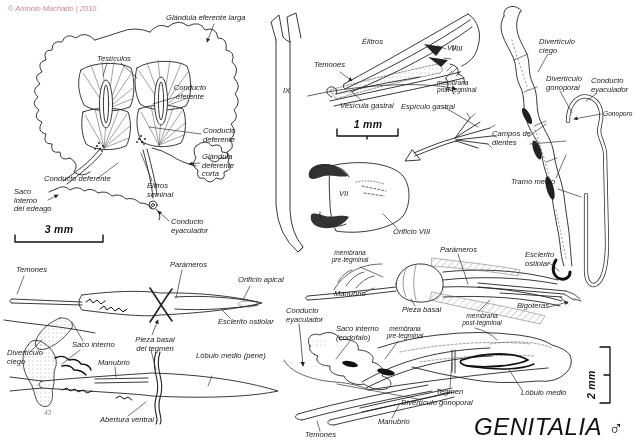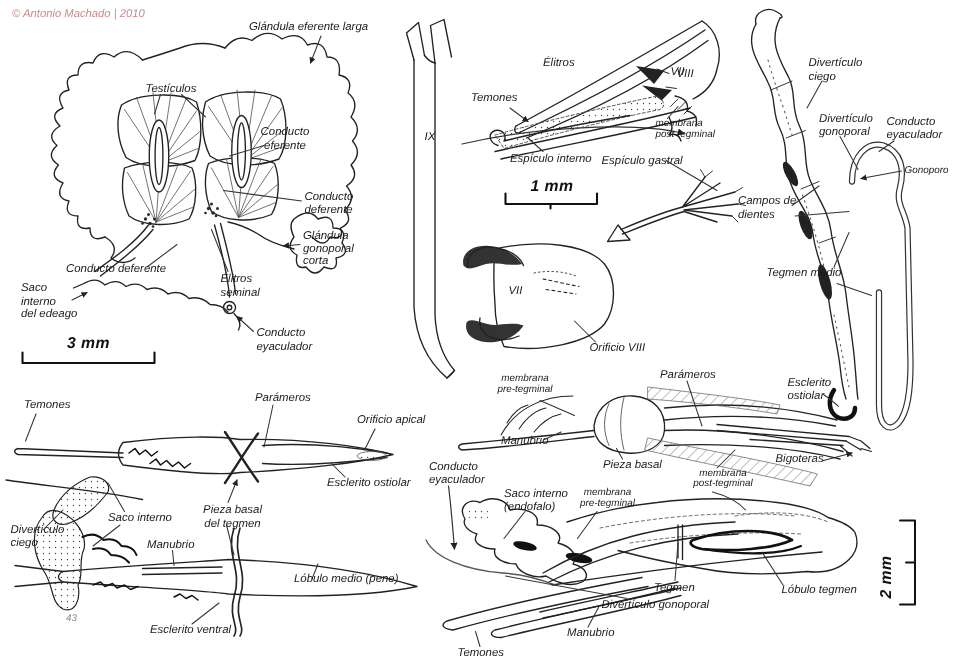--- a/index.html
+++ b/index.html
@@ -283,90 +283,91 @@
 
   <div class="copy">© Antonio Machado | 2010</div>
 
   <div class="lbl" style="left:166px;top:14px">Glándula eferente larga</div>
   <div class="lbl" style="left:97px;top:55px">Testículos</div>
   <div class="lbl c" style="left:172px;top:84px;width:36px">Conducto
 eferente</div>
   <div class="lbl" style="left:203px;top:127px">Conducto
 deferente</div>
   <div class="lbl" style="left:202px;top:153px">Glándula
-gonoporal
+deferente
 corta</div>
   <div class="lbl" style="left:44px;top:175px">Conducto deferente</div>
   <div class="lbl" style="left:147px;top:182px">Élitros
 seminal</div>
   <div class="lbl" style="left:14px;top:188px">Saco
 interno
 del edeago</div>
   <div class="lbl" style="left:171px;top:218px">Conducto
 eyaculador</div>
   <div class="lbl scale c" style="left:38px;top:224px;width:42px">3 mm</div>
 
   <div class="lbl" style="left:283px;top:87px">IX</div>
   <div class="lbl" style="left:362px;top:38px">Élitros</div>
   <div class="lbl" style="left:314px;top:61px">Temones</div>
   <div class="lbl" style="left:447px;top:44px">VII</div>
   <div class="lbl" style="left:451px;top:45px">VIII</div>
   <div class="lbl sm" style="left:437px;top:79px">membrana
 post-tegminal</div>
-  <div class="lbl" style="left:340px;top:102px">Espículo interno</div>
+  <div class="lbl" style="left:340px;top:102px">Vesícula gastral</div>
   <div class="lbl" style="left:401px;top:103px">Espículo gastral</div>
   <div class="lbl scale c" style="left:346px;top:119px;width:44px">1 mm</div>
 
   <div class="lbl" style="left:339px;top:190px">VII</div>
   <div class="lbl" style="left:393px;top:228px">Orificio VIII</div>
 
   <div class="lbl" style="left:539px;top:38px">Divertículo
 ciego</div>
   <div class="lbl" style="left:546px;top:75px">Divertículo
 gonoporal</div>
   <div class="lbl" style="left:591px;top:77px">Conducto
 eyaculador</div>
   <div class="lbl sm" style="left:603px;top:110px">Gonoporo</div>
   <div class="lbl" style="left:492px;top:130px">Campos de
 dientes</div>
-  <div class="lbl" style="left:511px;top:178px">Tegmen medio</div>
+  <div class="lbl" style="left:511px;top:178px">Tramo medio</div>
   <div class="lbl" style="left:525px;top:251px">Esclerito
 ostiolar</div>
   <div class="lbl" style="left:517px;top:302px">Bigoteras</div>
 
   <div class="lbl" style="left:16px;top:266px">Temones</div>
   <div class="lbl" style="left:170px;top:261px">Parámeros</div>
   <div class="lbl" style="left:238px;top:276px">Orificio apical</div>
   <div class="lbl" style="left:218px;top:318px">Esclerito ostiolar</div>
   <div class="lbl" style="left:72px;top:341px">Saco interno</div>
   <div class="lbl c" style="left:135px;top:336px;width:40px">Pieza basal
 del tegmen</div>
   <div class="lbl" style="left:7px;top:349px">Divertículo
 ciego</div>
   <div class="lbl" style="left:98px;top:359px">Manubrio</div>
-  <div class="lbl" style="left:196px;top:382px">Lóbulo medio (pene)</div>
-  <div class="lbl" style="left:100px;top:416px">Esclerito ventral</div>
+  <div class="lbl" style="left:196px;top:352px">Lóbulo medio (pene)</div>
+  <div class="lbl" style="left:100px;top:416px">Abertura ventral</div>
 
   <div class="lbl sm c" style="left:328px;top:249px;width:44px">membrana
 pre-tegminal</div>
   <div class="lbl" style="left:440px;top:246px">Parámeros</div>
   <div class="lbl" style="left:334px;top:290px">Manubrio</div>
   <div class="lbl" style="left:402px;top:306px">Pieza basal</div>
   <div class="lbl sm c" style="left:458px;top:312px;width:48px">membrana
 post-tegminal</div>
 
   <div class="lbl" style="left:286px;top:307px">Conducto
 eyaculador</div>
   <div class="lbl" style="left:336px;top:325px">Saco interno
 (endofalo)</div>
   <div class="lbl sm c" style="left:383px;top:325px;width:44px">membrana
 pre-tegminal</div>
   <div class="lbl" style="left:436px;top:388px">Tegmen</div>
   <div class="lbl" style="left:401px;top:399px">Divertículo gonoporal</div>
   <div class="lbl" style="left:378px;top:418px">Manubrio</div>
   <div class="lbl" style="left:305px;top:431px">Temones</div>
-  <div class="lbl" style="left:521px;top:389px">Lóbulo tegmen</div>
+  <div class="lbl" style="left:521px;top:389px">Lóbulo medio</div>
 
   <div class="lbl scale vert" style="left:586px;top:399px">2 mm</div>
 
   <div class="note">43</div>
 
+  <div class="title"><span>GENITALIA</span> <span class="sym">♂</span></div>
 </div>
 
 </body></html>

